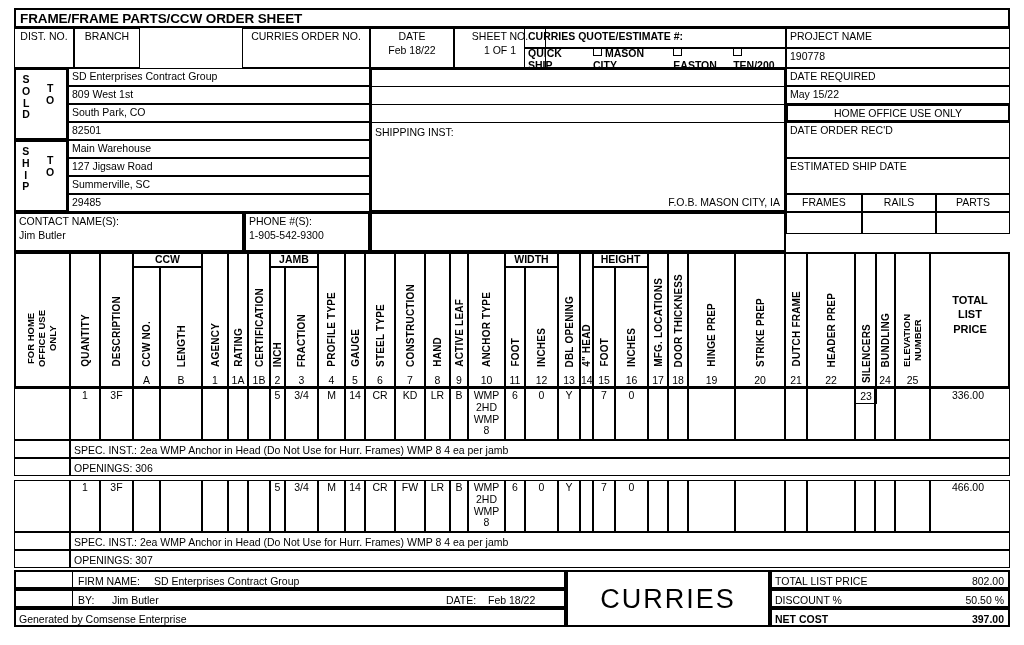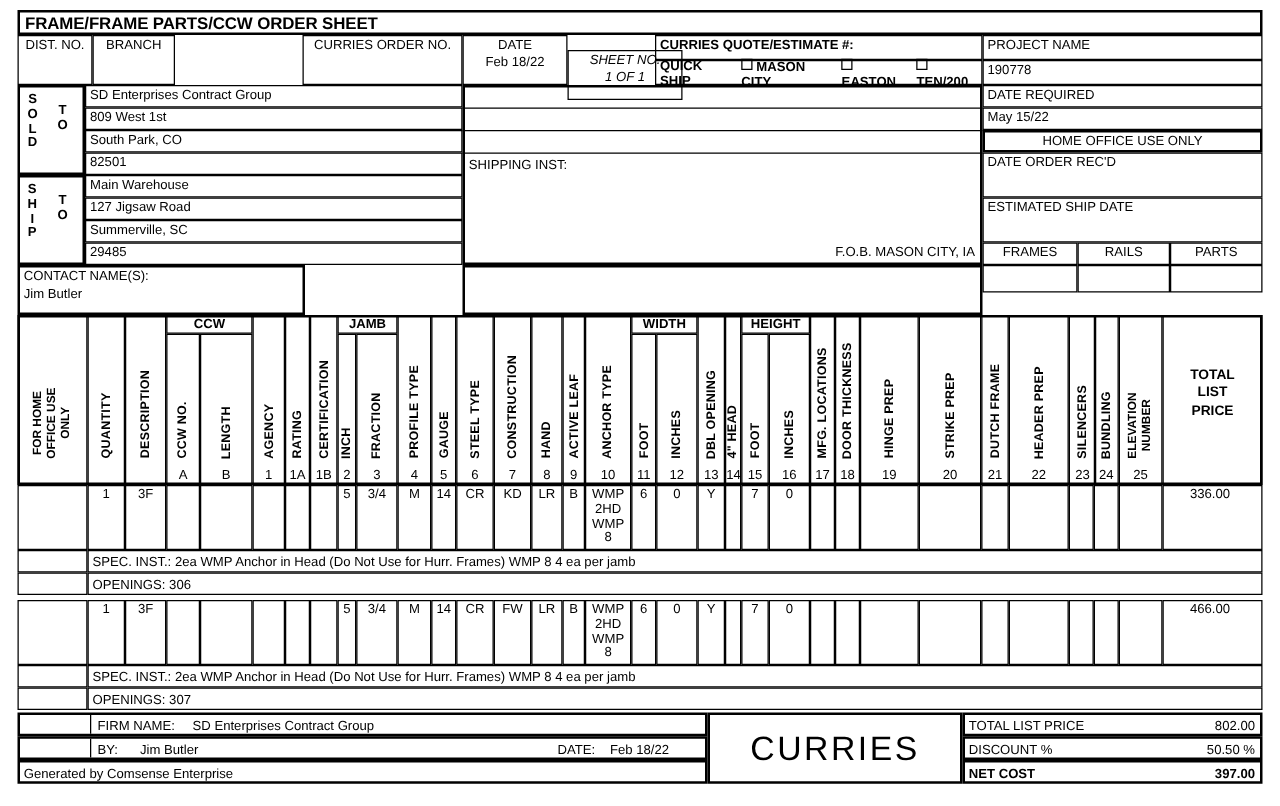--- a/index.html
+++ b/index.html
@@ -49,21 +49,21 @@
     <div class="lbl ctr pad"></div>
   </div>
   <div class="bx" style="left:242px;top:28px;width:128px;height:40px;">
     <div class="lbl ctr pad">CURRIES ORDER NO.</div>
     <div class="lbl ctr pad"></div>
   </div>
   <div class="bx" style="left:370px;top:28px;width:84px;height:40px;">
     <div class="lbl ctr pad">DATE</div>
     <div class="lbl ctr pad">Feb 18/22</div>
   </div>
-  <div class="bx" style="left:454px;top:40px;width:92px;height:40px;font-style:italic;">
+  <div class="bx" style="left:454px;top:28px;width:92px;height:40px;">
     <div class="lbl ctr pad">SHEET NO.</div>
     <div class="lbl ctr pad">1 OF 1</div>
   </div>
 
   <div class="bx" style="left:524px;top:28px;width:262px;height:20px;">
     <div class="lbl b pad">CURRIES QUOTE/ESTIMATE #:</div>
   </div>
   <div class="bx" style="left:524px;top:48px;width:262px;height:20px;">
     <div class="pad" style="display:flex;align-items:center;gap:9px;height:100%;">
       <span class="lbl b">QUICK SHIP</span>
@@ -126,20 +126,24 @@
       <div class="lbl pad">Summerville, SC</div>
     </div>
   <div class="bx" style="left:68px;top:194px;width:302px;height:18px;">
       <div class="lbl pad">29485</div>
     </div>
 
   <div class="bx thick" style="left:14px;top:212px;width:230px;height:40px;">
     <div class="lbl pad">CONTACT NAME(S):</div>
     <div class="lbl pad">Jim Butler</div>
   </div>
+  <div class="bx thick" style="left:244px;top:212px;width:126px;height:40px;">
+    <div class="lbl pad">PHONE #(S):</div>
+    <div class="lbl pad">1-905-542-9300</div>
+  </div>
 
   <div class="bx thick" style="left:370px;top:68px;width:416px;height:144px;">
     <div class="lbl" style="position:absolute;left:3px;top:56px;">SHIPPING INST:</div>
     <div class="lbl" style="position:absolute;left:3px;top:74px;right:3px;"></div>
     <div class="lbl" style="position:absolute;right:4px;bottom:2px;">F.O.B. MASON CITY, IA</div>
   </div>
 
   <div class="abs" style="left:370px;top:86px;width:416px;height:1px;background:#000;"></div>
   <div class="abs" style="left:370px;top:104px;width:416px;height:1px;background:#000;"></div>
   <div class="abs" style="left:370px;top:122px;width:416px;height:1px;background:#000;"></div>
@@ -365,21 +369,21 @@
           <span>DUTCH FRAME</span>
         </div>
         <div class="cellnum">21</div>
       </div>
       <div class="bx" style="left: 807px; top: 252px; width: 48px; height: 136px;">
         <div class="vert">
           <span>HEADER PREP</span>
         </div>
         <div class="cellnum">22</div>
       </div>
-      <div class="bx" style="left: 855px; top: 252px; width: 20px; height: 136px; padding-left: 20px;">
+      <div class="bx" style="left: 855px; top: 252px; width: 20px; height: 152px; padding-left: 20px;">
         <div class="vert">
           <span>SILENCERS</span>
         </div>
         <div class="cellnum">23</div>
       </div>
       <div class="bx" style="left: 875px; top: 252px; width: 20px; height: 136px;">
         <div class="vert">
           <span>BUNDLING</span>
         </div>
         <div class="cellnum">24</div>

